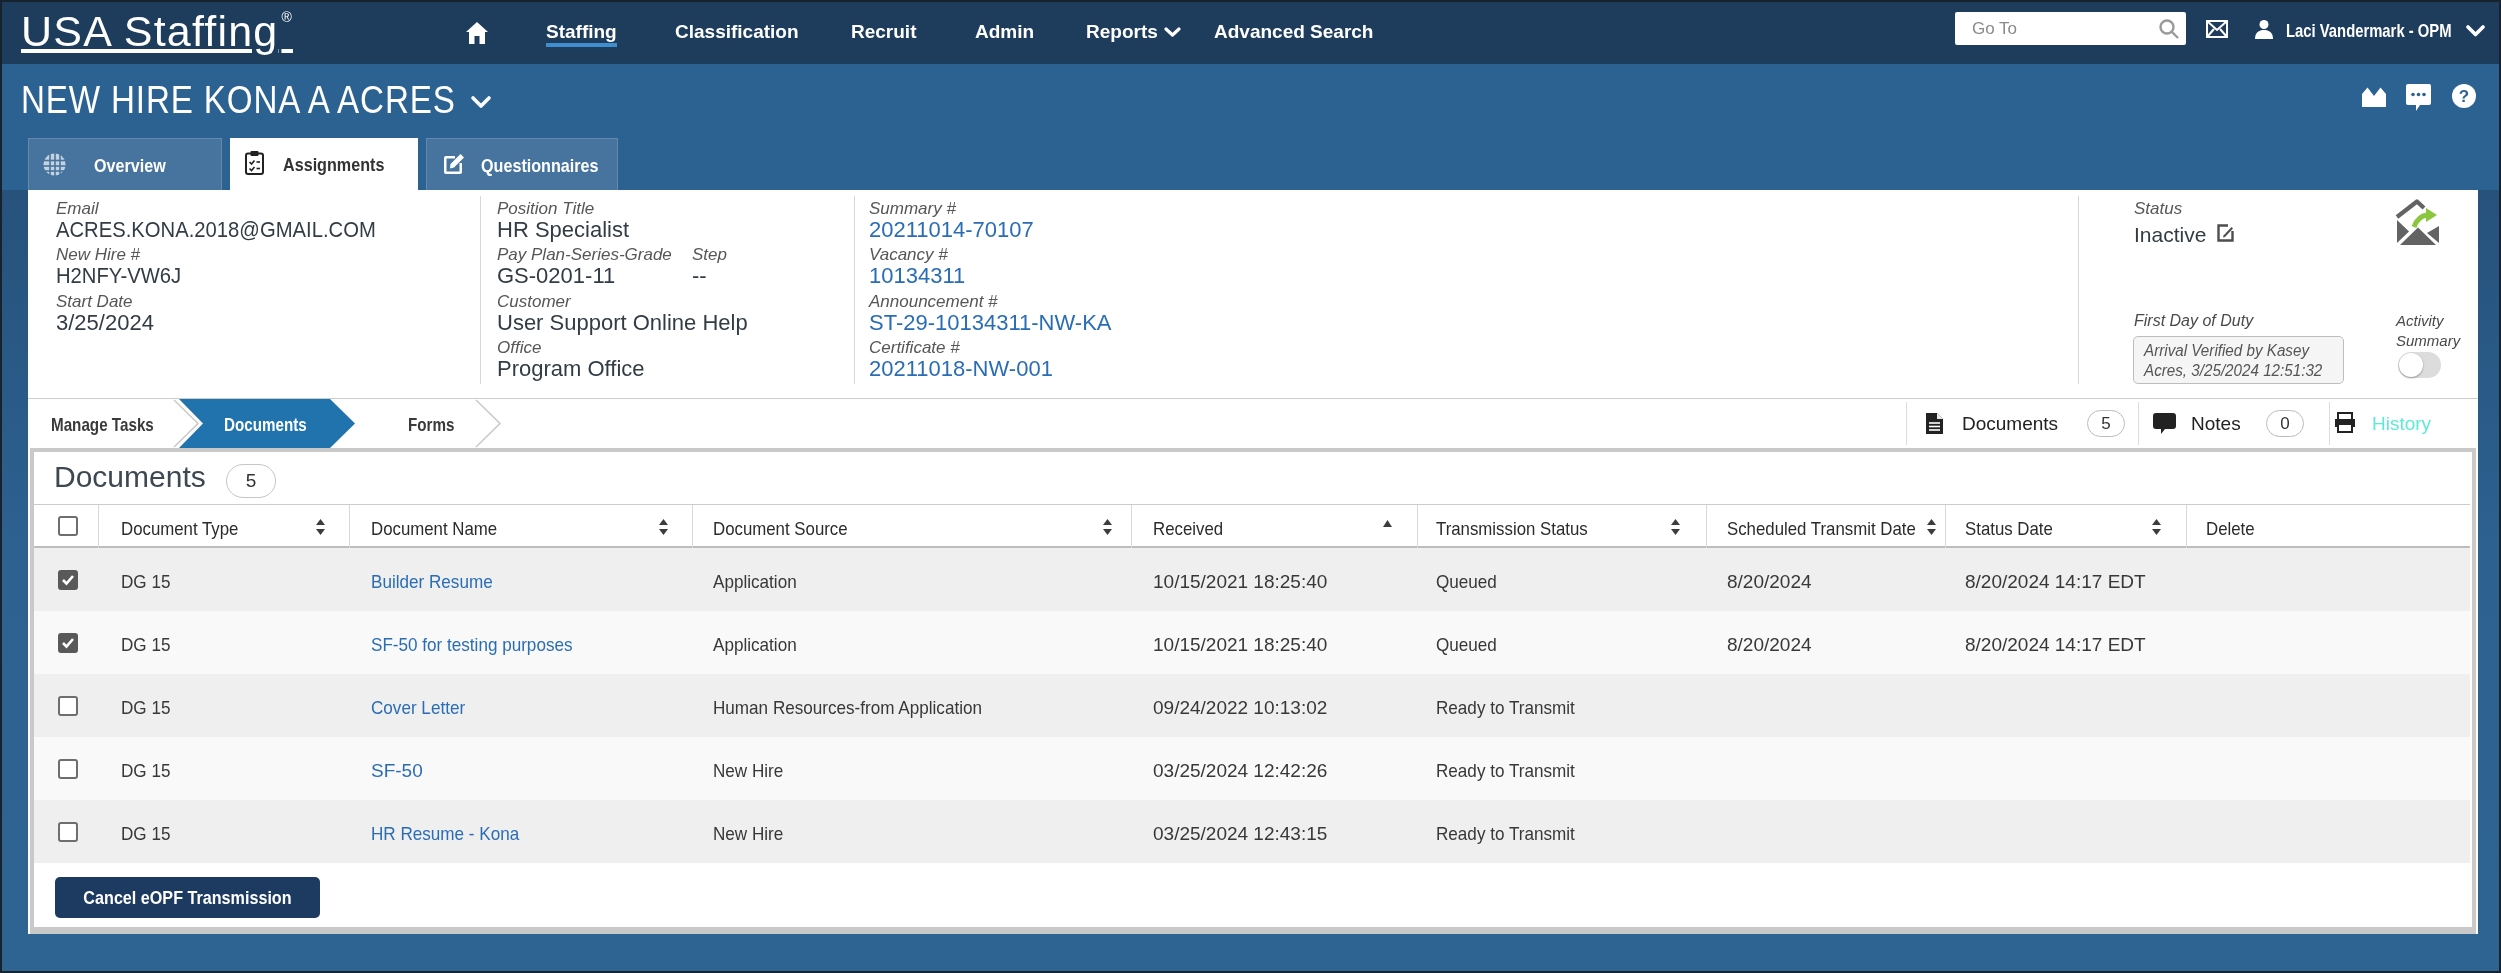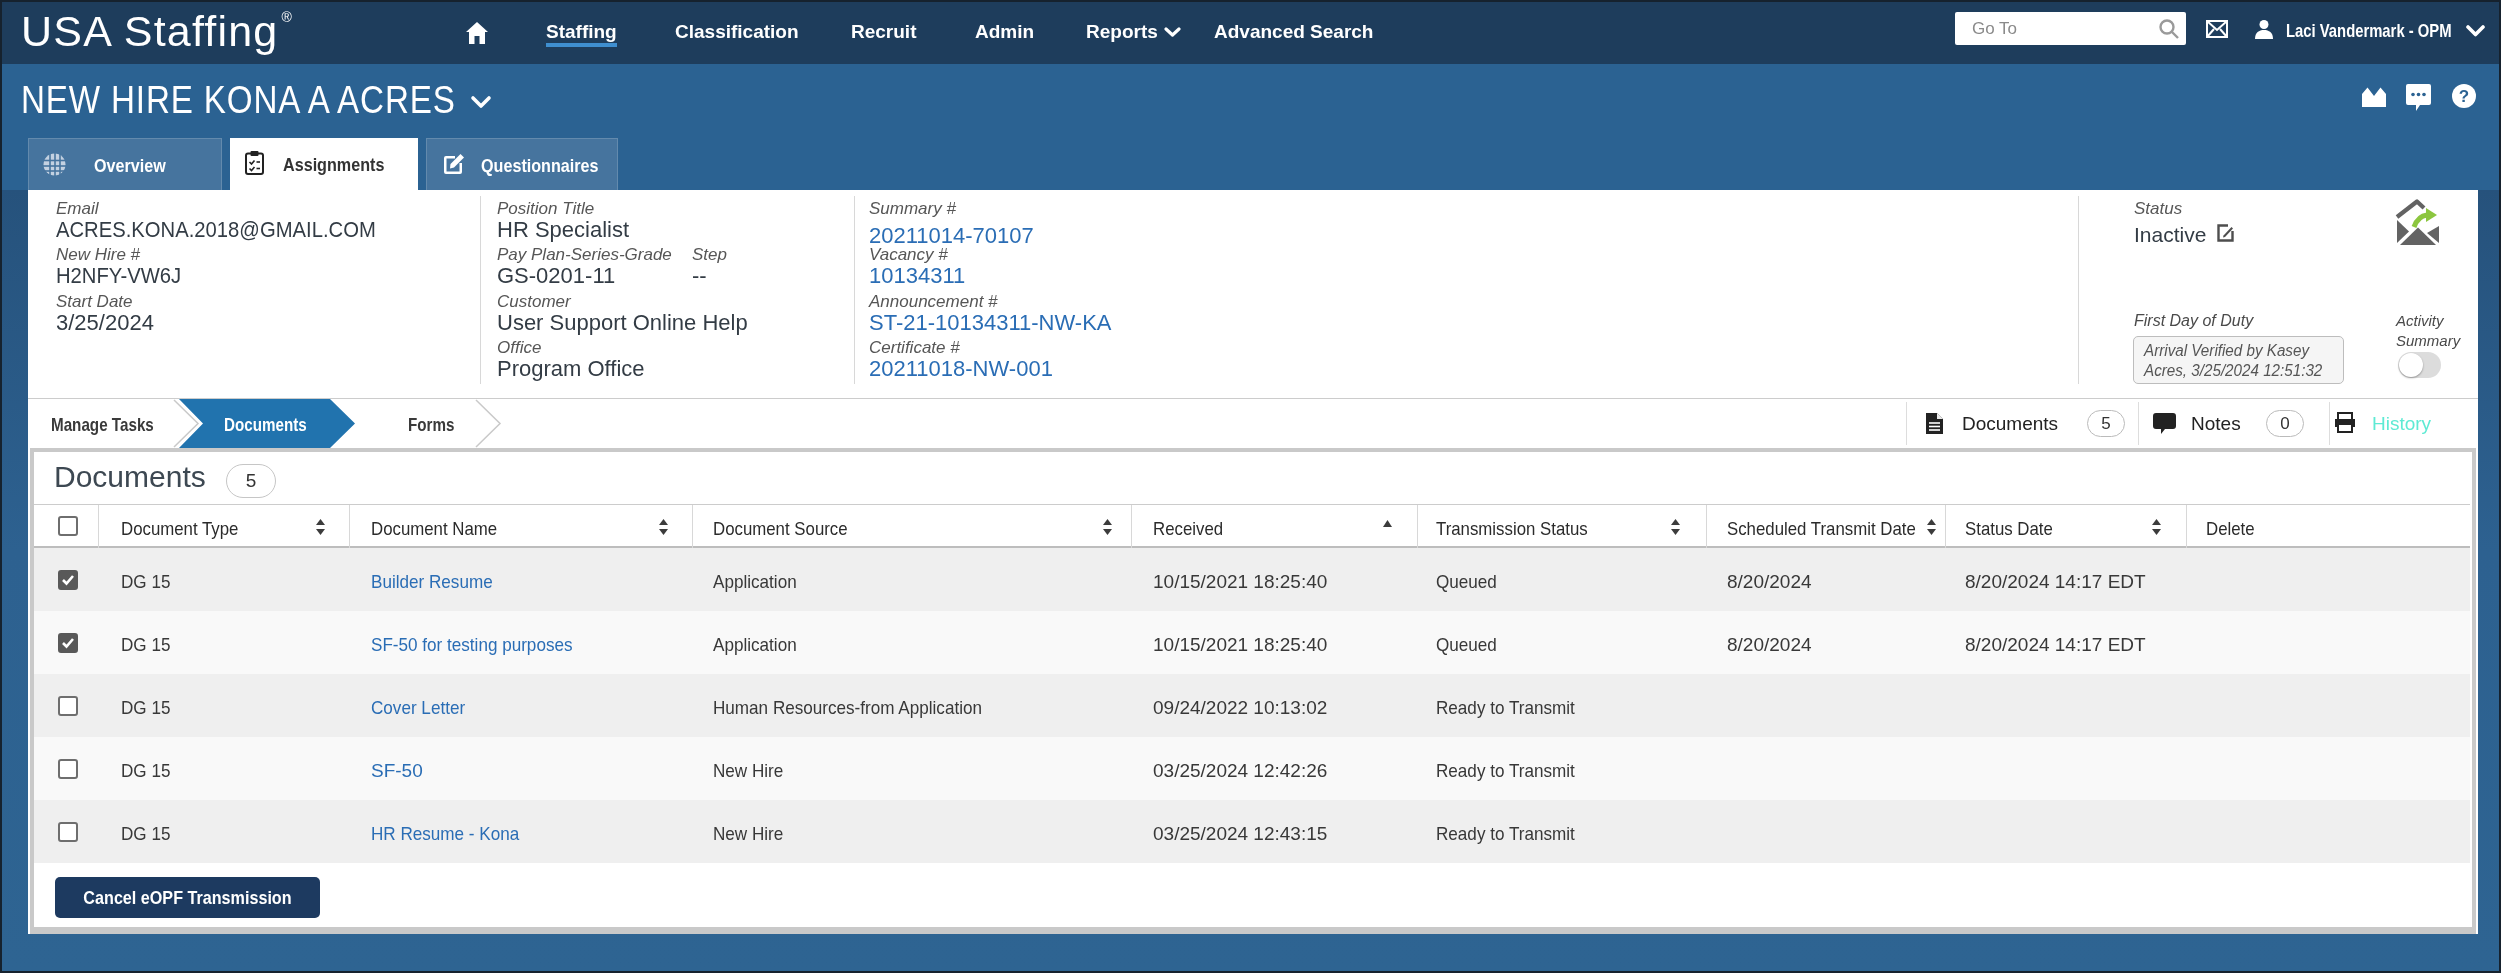--- a/index.html
+++ b/index.html
@@ -8,21 +8,21 @@
          background:#2d6190; }
   .abs { position:absolute; }
   #page { position:absolute; inset:0; }
   #frame { position:absolute; inset:0; border:2px solid #16222e; z-index:99; pointer-events:none; }
   #topbar { position:absolute; left:0; top:0; width:2501px; height:64px; background:#1e3d5c; }
   #secondbar { position:absolute; left:0; top:64px; width:2501px; height:126px; background:#2b6292; }
   #sidebg { position:absolute; left:0; top:190px; width:2501px; height:783px;
             background:linear-gradient(180deg,#26527c 0px,#2d6190 360px,#2e6492 783px); }
   #card { position:absolute; left:28px; top:190px; width:2450px; height:744px; background:#fff; }
   .navlink { position:absolute; top:21px; color:#fff; font-weight:bold; font-size:19px; white-space:nowrap; }
-  #logo { position:absolute; left:21px; top:7px; color:#fff; font-size:43px; font-weight:300; letter-spacing:1.2px; white-space:nowrap; }
+  #logo { position:absolute; left:21px; top:7px; color:#fff; font-size:43px; font-weight:300; letter-spacing:1.2px; white-space:nowrap;text-decoration:underline; }
   #logo sup { font-size:14px; position:relative; top:-9px; left:3px; font-weight:400; }
   #goto { position:absolute; left:1955px; top:12px; width:231px; height:33px; background:#fff; border-radius:2px; }
   #goto span { position:absolute; left:17px; top:7px; font-size:17px; color:#8a8a8a; }
   #username { position:absolute; left:2286px; top:20px; color:#fff; font-weight:bold; font-size:19px; white-space:nowrap; transform:scaleX(0.78); transform-origin:left; }
   #nhtitle { position:absolute; left:21px; top:78px; color:#fff; font-size:39px; font-weight:300; letter-spacing:1px; white-space:nowrap; transform:scaleX(0.851); transform-origin:left; }
   .tab { position:absolute; top:138px; height:52px; background:#46749e; border:1px solid rgba(255,255,255,0.16); border-bottom:none; color:#fff; font-weight:bold; font-size:19px; }
   .tab.active { background:#fff; color:#333; border:none; height:54px; }
   .tab .lbl { position:absolute; top:16px; transform:scaleX(0.85); transform-origin:left; }
 </style>
 </head>
@@ -138,25 +138,25 @@
 <div class="fvalue" style="left:497px;top:217px">HR Specialist</div>
 <div class="flabel" style="left:497px;top:245px">Pay Plan-Series-Grade</div>
 <div class="fvalue" style="left:497px;top:263px">GS-0201-11</div>
 <div class="flabel" style="left:692px;top:245px">Step</div>
 <div class="fvalue" style="left:692px;top:263px">--</div>
 <div class="flabel" style="left:497px;top:292px">Customer</div>
 <div class="fvalue" style="left:497px;top:310px">User Support Online Help</div>
 <div class="flabel" style="left:497px;top:338px">Office</div>
 <div class="fvalue" style="left:497px;top:356px">Program Office</div>
 <div class="flabel" style="left:869px;top:199px">Summary #</div>
-<div class="fvalue link" style="left:869px;top:223px">20211014-70107</div>
+<div class="fvalue link" style="left:869px;top:217px">20211014-70107</div>
 <div class="flabel" style="left:869px;top:245px">Vacancy #</div>
 <div class="fvalue link" style="left:869px;top:263px">10134311</div>
 <div class="flabel" style="left:869px;top:292px">Announcement #</div>
-<div class="fvalue link" style="left:869px;top:310px">ST-21-10134311-NW-KA</div>
+<div class="fvalue link" style="left:869px;top:310px">ST-29-10134311-NW-KA</div>
 <div class="flabel" style="left:869px;top:338px">Certificate #</div>
 <div class="fvalue link" style="left:869px;top:356px">20211018-NW-001</div>
 <div class="flabel" style="left:2134px;top:199px">Status</div>
 <div class="fvalue" style="left:2134px;top:223px;font-size:21px">Inactive</div>
 <svg class="abs" style="left:2216px;top:224px" width="19" height="19" viewBox="0 0 19 19">
   <path d="M12 1.5 H2.5 V16.5 H16.5 V7" fill="none" stroke="#4e4e4e" stroke-width="2.4"></path>
   <path d="M7.5 11.5 L15.5 3 L17 4.5 L9 13 L7 13.5 Z" fill="#4e4e4e"></path>
 </svg>
 <div class="flabel" style="left:2134px;top:312px;font-size:16px;color:#4a4a4a">First Day of Duty</div>
 <div class="abs" style="left:2133px;top:336px;width:211px;height:48px;border:1px solid #bdbdbd;border-radius:5px;background:#f5f5f5">

